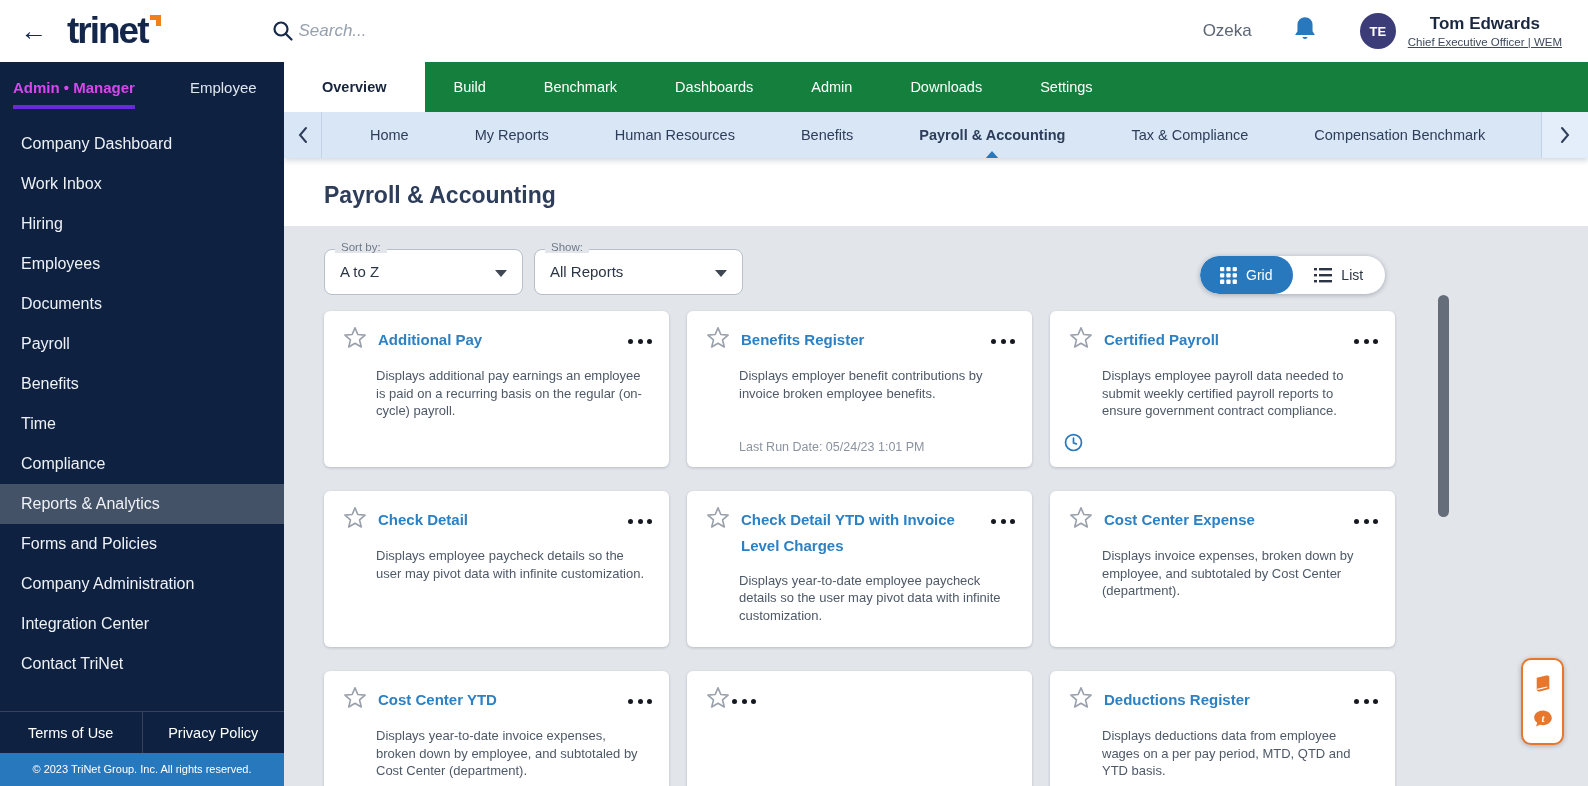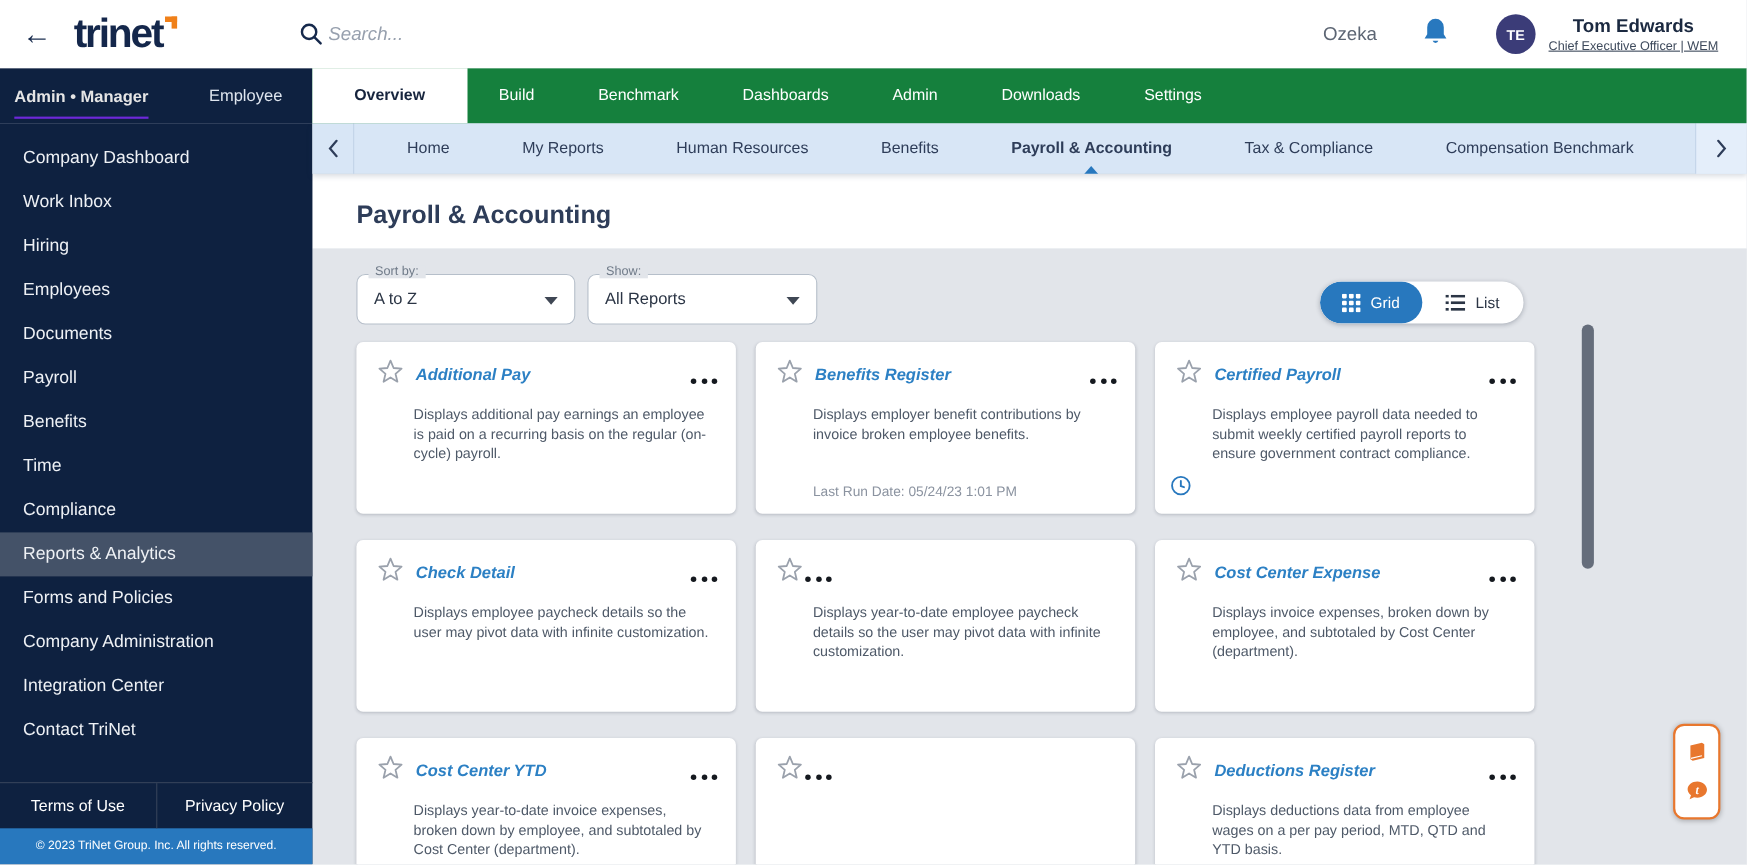--- a/index.html
+++ b/index.html
@@ -20,21 +20,21 @@
   .bell { margin-right:42px; cursor:pointer; }
   .avatar { width:36px; height:36px; border-radius:50%; background:#3b3c78; color:#fff; font-size:13px; font-weight:bold; display:flex; align-items:center; justify-content:center; margin-right:12px; cursor:pointer; }
   .user-meta { text-align:center; }
   .user-name { font-size:17px; font-weight:bold; color:#1b2940; }
   .user-role { font-size:11.5px; color:#3e4a5c; margin-top:2px;text-decoration:underline; }
 
   
   .primary-nav { position:absolute; left:0; top:62px; width:1588px; height:50px; display:flex; z-index:4; }
   .role-tabs { width:284px; background:#0e2140; display:flex; align-items:center; padding-left:13px; gap:55px; flex-shrink:0; }
   .role-tab { color:#dfe6ef; font-size:15px; cursor:pointer; padding:13px 0 9px 0; border-bottom:4px solid transparent; }
-  .role-tab.active { color:#e5e5e5; font-weight:bold; border-bottom:2px solid #6d28d9; }
+  .role-tab.active { color:#d946ef; font-weight:bold; border-bottom:4px solid #6d28d9; }
   .app-tabs { flex:1; background:#15803d; display:flex; }
   .app-tab { padding:0 29px; display:flex; align-items:center; color:#ffffff; font-size:14.5px; cursor:pointer; }
   .app-tab.active { background:#ffffff; color:#16243d; font-weight:bold; padding:0 38px; }
 
   
   .sidebar { position:absolute; left:0; top:112px; width:284px; height:674px; background:#0e2140; z-index:3; }
   .side-list { list-style:none; padding-top:12px; }
   .side-item { height:40px; line-height:40px; padding-left:21px; color:#eef1f5; font-size:16px; cursor:pointer; white-space:nowrap; }
   .side-item.active { background:#445268; }
   .sidebar-footer { position:absolute; bottom:0; left:0; right:0; }
@@ -67,21 +67,21 @@
   .caret { position:absolute; right:15px; top:20px; width:0; height:0; border-left:6px solid transparent; border-right:6px solid transparent; border-top:7px solid #3f4754; }
 
   
   .view-toggle { position:absolute; left:916px; top:30px; width:185px; height:38px; background:#ffffff; border-radius:19px; display:flex; box-shadow:0 1px 5px rgba(20,30,50,0.3); overflow:hidden; }
   .toggle-btn { flex:1; display:flex; align-items:center; justify-content:center; gap:9px; font-size:14px; cursor:pointer; color:#2b3545; }
   .toggle-btn.active { background:#2878be; color:#ffffff; border-radius:19px; }
 
   
   .cards { position:absolute; left:40px; top:85px; width:1071px; display:grid; grid-template-columns:repeat(3,345px); column-gap:18px; row-gap:24px; }
   .card { height:156px; background:#ffffff; border-radius:6px; box-shadow:0 1px 3px rgba(20,30,50,0.2); position:relative; padding:14px 16px; }
-  .card-head { display:flex; align-items:center;font-style:italic; }
+  .card-head { display:flex; align-items:flex-start; }
   .star { margin-left:2px; cursor:pointer; flex-shrink:0; }
   .card-title { margin-left:10px; margin-right:14px; flex:1; color:#2c80c4; font-weight:bold; font-size:15px; line-height:1.75; text-decoration:none; cursor:pointer; margin-top:2px; }
   .dots { display:flex; gap:4.5px; margin-top:11px; cursor:pointer; padding:3px 1px; }
   .dots i { width:5px; height:5px; border-radius:50%; background:#15191f; }
   .card-desc { margin:12px 0 0 36px; font-size:13px; color:#4e5968; line-height:1.35; padding-right:4px; }
   .last-run { position:absolute; left:52px; bottom:13px; font-size:12.5px; color:#8b93a0; }
   .clock { position:absolute; left:14px; bottom:11px; }
 
   
   .scroll-thumb { position:absolute; left:1438px; top:295px; width:11px; height:222px; background:#656d7b; border-radius:6px; cursor:pointer; z-index:6; }
@@ -304,20 +304,21 @@
               <i></i>
             </span>
           </div>
           <p class="card-desc">Displays employee paycheck details so the user may pivot data with infinite customization.</p>
         </div>
         <div class="card">
           <div class="card-head">
             <span class="star"><svg width="26" height="26" viewBox="0 0 24 24">
                 <path d="M12 2.6l2.6 6.2 6.7.5-5.1 4.4 1.6 6.6L12 16.8l-5.8 3.5 1.6-6.6-5.1-4.4 6.7-.5z" fill="none" stroke="#9aa1ac" stroke-width="1.5" stroke-linejoin="round"></path>
               </svg></span>
+            <a class="card-title">Check Detail YTD with Invoice Level Charges</a>
             <span class="dots">
               <i></i>
               <i></i>
               <i></i>
             </span>
           </div>
           <p class="card-desc">Displays year-to-date employee paycheck details so the user may pivot data with infinite customization.</p>
         </div>
         <div class="card">
           <div class="card-head">

